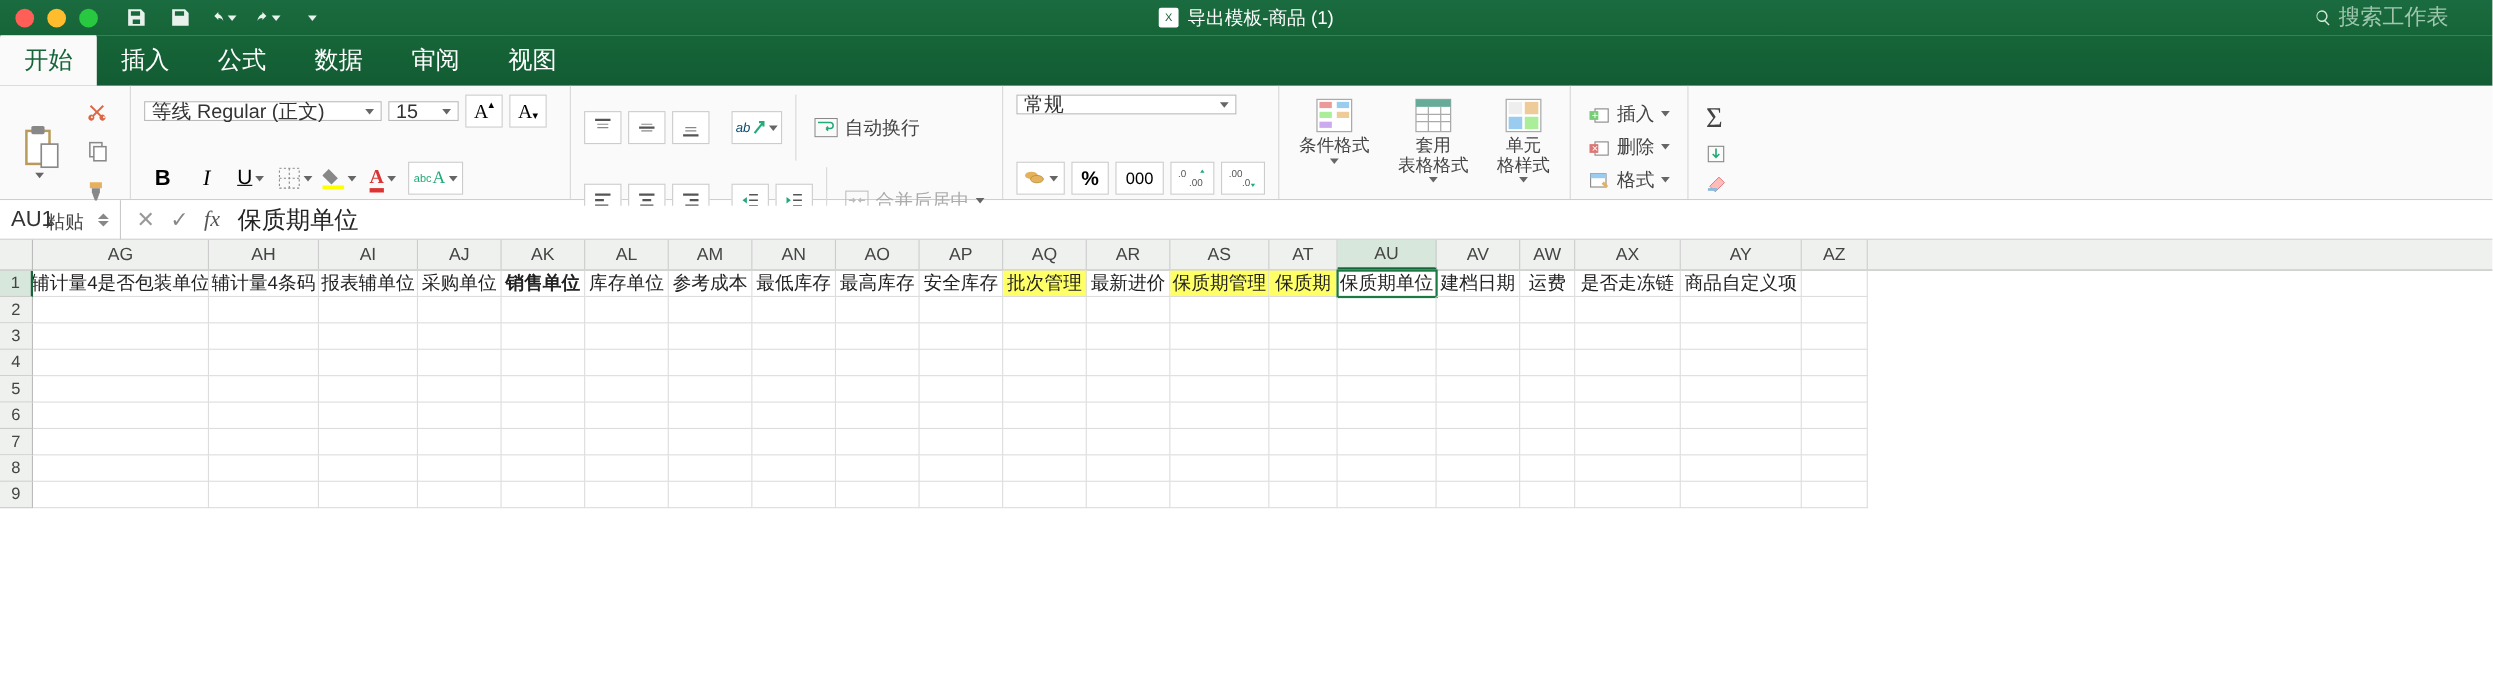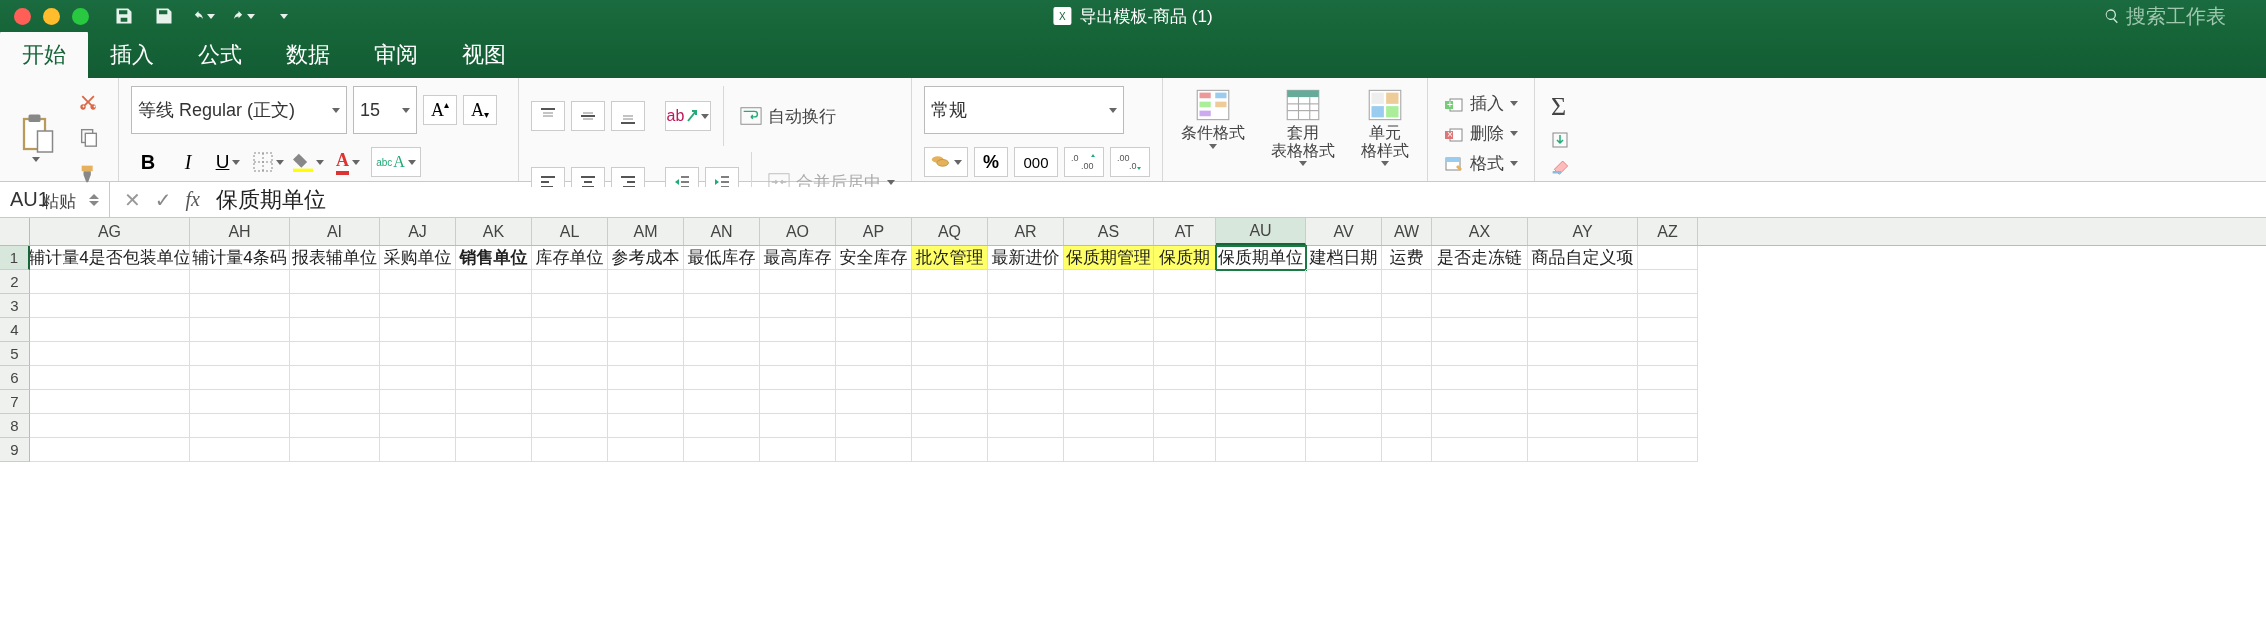--- a/index.html
+++ b/index.html
@@ -22,21 +22,21 @@
   
   .tabbar { height: 46px; background: linear-gradient(#166539,#135c33); display:flex; align-items:flex-end; padding-left: 0; }
   .tab { padding: 10px 22px 8px; color:#fff; font-size:22px; cursor:pointer; }
   .tab.active { background:#fafafa; color:#166539; border-radius:4px 4px 0 0; }
 
   
   .ribbon { height: 104px; background:#fafafa; border-bottom:1px solid #c9c9c9; display:flex; }
   .group { border-right:1px solid #d8d8d8; padding:8px 12px 4px; display:flex; flex-direction:column; justify-content:space-between; }
   .group-row { display:flex; align-items:center; gap:6px; }
   .biglabel { text-align:center; font-size:17px; color:#444; margin-top:2px;}
-  .dropdown { height:48px; border:1px solid #bbb; background:#fff; display:flex; align-items:center; padding:0 6px; font-size:18px; color:#333; gap:6px;}
+  .dropdown { height:18px; border:1px solid #bbb; background:#fff; display:flex; align-items:center; padding:0 6px; font-size:18px; color:#333; gap:6px;}
   .dropdown .caret { margin-left:auto; }
   .smallbtn { width:34px; height:30px; border:1px solid #ccc; background:#fff; display:flex; align-items:center; justify-content:center; font-size:18px; }
   .iconbtn { width:34px; height:30px; display:flex; align-items:center; justify-content:center; }
   .iconbtn.bordered { border:1px solid #ccc; background:#fff;}
   .caret { width:0;height:0;border-left:4px solid transparent;border-right:4px solid transparent;border-top:5px solid #666; display:inline-block;}
   .sep-v { width:1px; height:60px; background:#d8d8d8; margin:0 6px;}
   .stackbtn { display:flex; flex-direction:column; align-items:center; gap:2px; cursor:pointer; padding:2px 6px;}
   .stackbtn .lbl { font-size:16px; color:#444; text-align:center; line-height:1.1;}
   .rowbtn { display:flex; align-items:center; gap:6px; font-size:17px; color:#444; cursor:pointer; padding:2px 4px;}
   svg { display:block; }
@@ -223,21 +223,21 @@
         </span>
       <span class="iconbtn bordered">
           <svg width="18" height="18">
             <line x1="4" y1="9" x2="14" y2="9" stroke="#888"></line>
             <line x1="4" y1="12" x2="14" y2="12" stroke="#888"></line>
             <line x1="2" y1="16" x2="16" y2="16" stroke="#555" stroke-width="2"></line>
           </svg>
         </span>
       <span style="width:8px"></span>
       <span class="iconbtn bordered" style="width:46px">
-          <span style="color:#be185d;font-size:16px">ab</span>
+          <span style="color:#0c4a6e;font-style:italic;font-size:12px">ab</span>
           <svg width="12" height="14" style="margin-left:2px">
             <path d="M2 12 L10 2" stroke="#2a7" stroke-width="2"></path>
             <path d="M6 2 L10 2 L10 6" fill="none" stroke="#2a7" stroke-width="2"></path>
           </svg>
           <span class="caret" style="margin-left:3px"></span>
         </span>
       <div class="sep-v"></div>
       <div class="rowbtn">
           <svg width="22" height="20" viewBox="0 0 24 20">
             <rect x="1" y="1" width="22" height="18" fill="none" stroke="#888"></rect>

